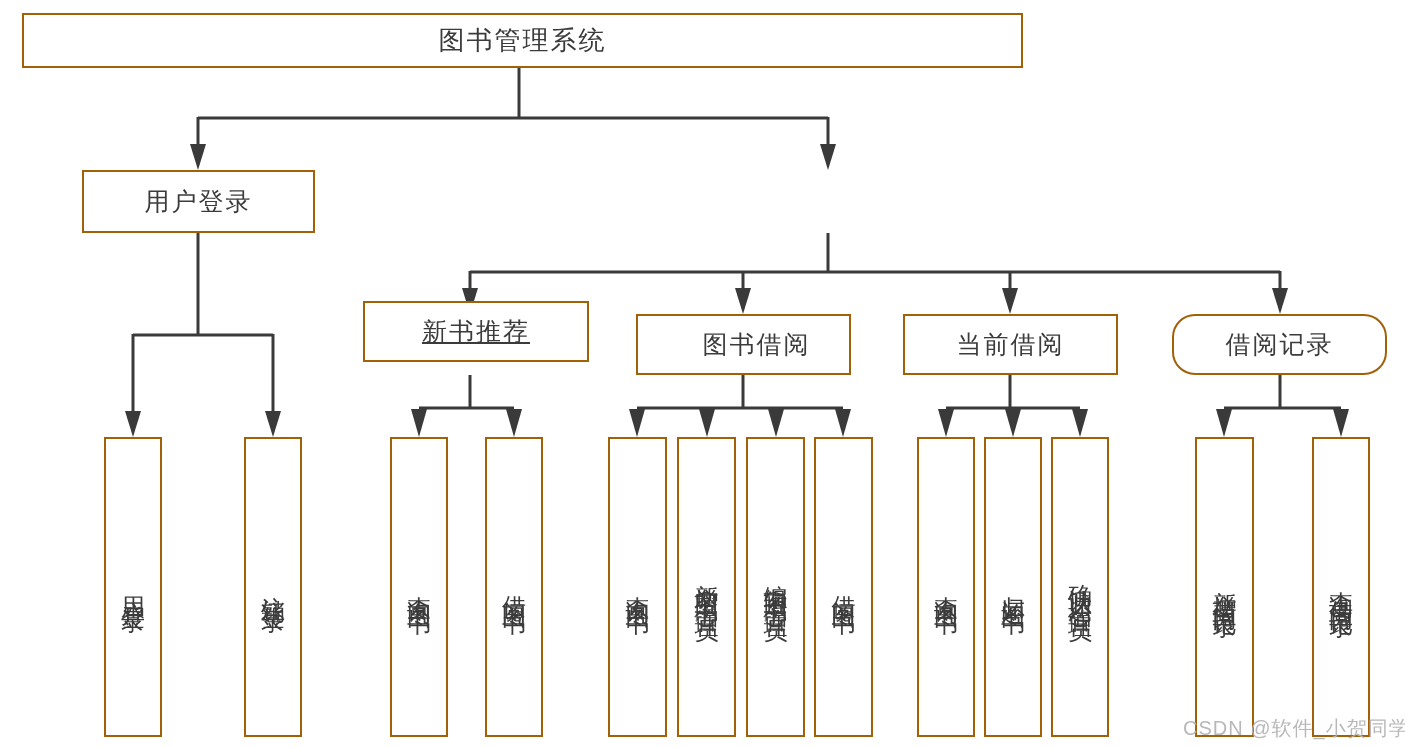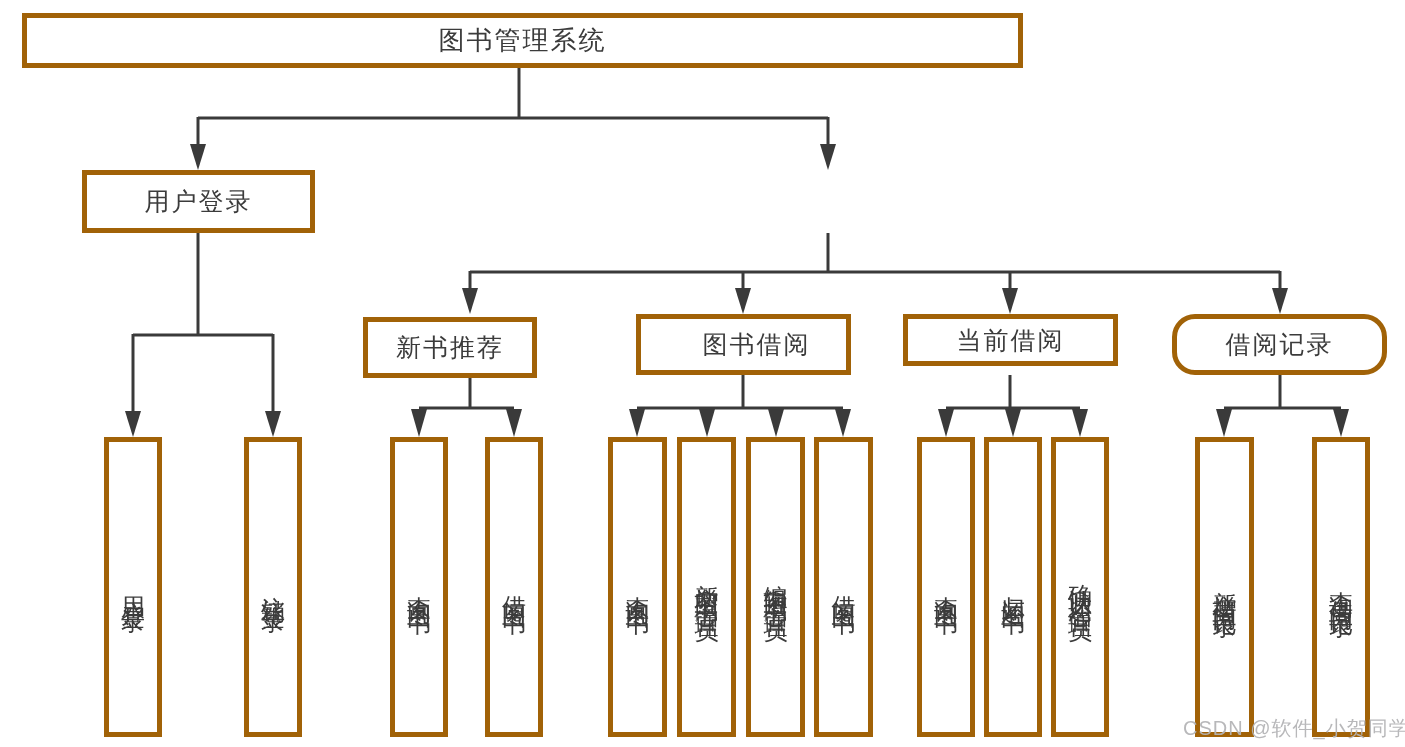--- a/index.html
+++ b/index.html
@@ -13,21 +13,21 @@
   }
   #edges {
     position: absolute;
     left: 0; top: 0;
     width: 1405px; height: 747px;
   }
   .node {
     position: absolute;
     box-sizing: border-box;
     background: #ffffff;
-    border: 5px solid #a16207;
+    border: 2px solid #a16207;
     display: flex;
     align-items: center;
     justify-content: center;
     color: #3b3b3b;
     white-space: nowrap;
   }
   .lvl-root { font-size: 26px; letter-spacing: 2px; }
   .lvl-mid  { font-size: 25px; letter-spacing: 2px; }
   .leaf {
     writing-mode: vertical-rl;
@@ -122,27 +122,27 @@
   </svg>
 
   <div class="node lvl-root" style="left:22px; top:13px; width:1001px; height:55px;">
     <span>图书管理系统</span>
   </div>
 
   <div class="node lvl-mid" style="left:82px; top:170px; width:233px; height:63px;">
     <span>用户登录</span>
   </div>
 
-  <div class="node lvl-mid" style="left:363px; top:317px; width:174px; height:61px;">
+  <div class="node lvl-mid" style="left:363px; top:301px; width:226px; height:61px;text-decoration:underline;">
     <span>新书推荐</span>
   </div>
   <div class="node lvl-mid" style="left:636px; top:314px; width:215px; height:61px;padding-left:26px;">
     <span>图书借阅</span>
   </div>
-  <div class="node lvl-mid" style="left:903px; top:314px; width:215px; height:52px;">
+  <div class="node lvl-mid" style="left:903px; top:314px; width:215px; height:61px;">
     <span>当前借阅</span>
   </div>
   <div class="node lvl-mid" style="left:1172px; top:314px; width:215px; height:61px;border-radius:23px;">
     <span>借阅记录</span>
   </div>
 
   <div class="node leaf" style="left:104px; top:437px; width:58px; height:300px;">
     <span>用户登录</span>
   </div>
   <div class="node leaf" style="left:244px; top:437px; width:58px; height:300px;">

